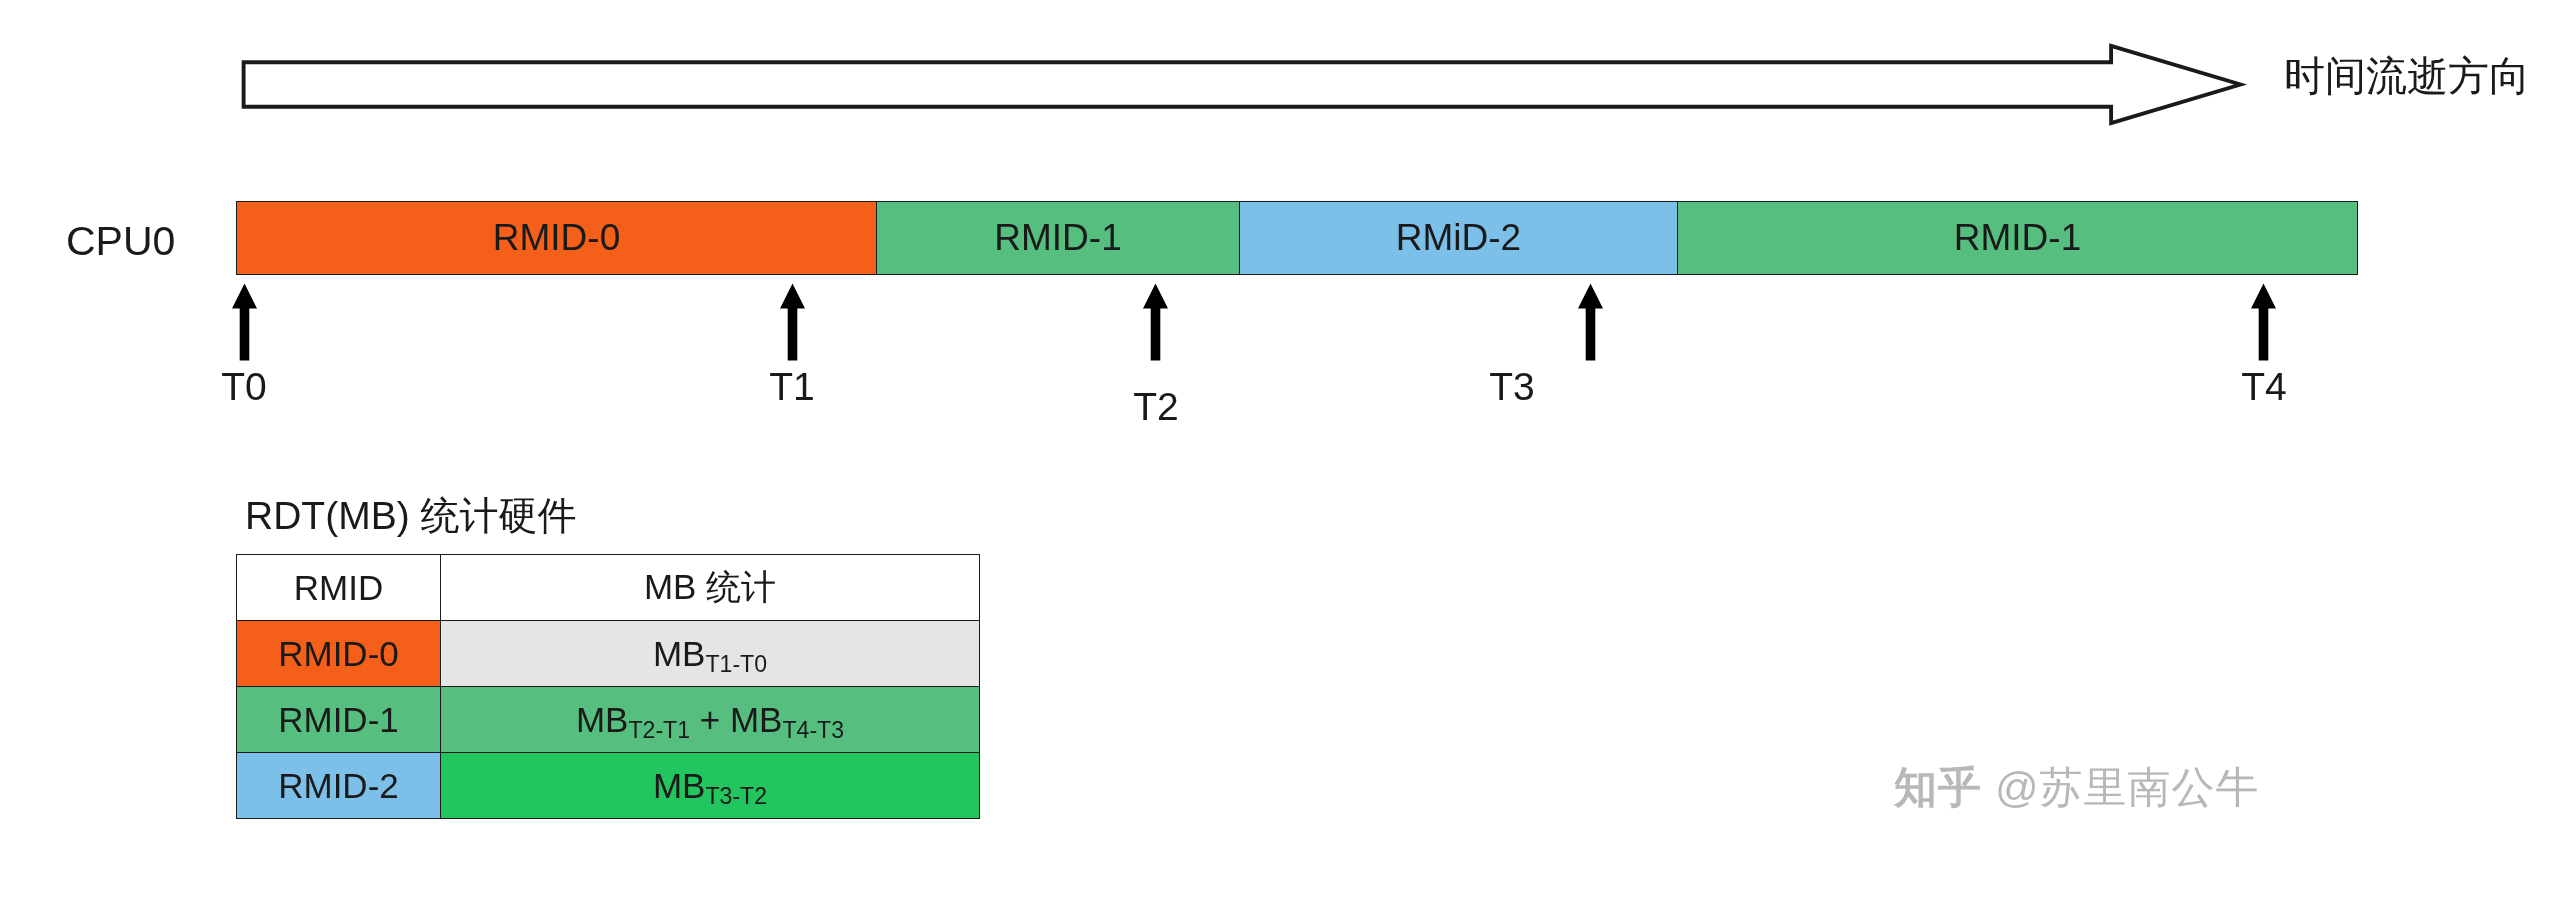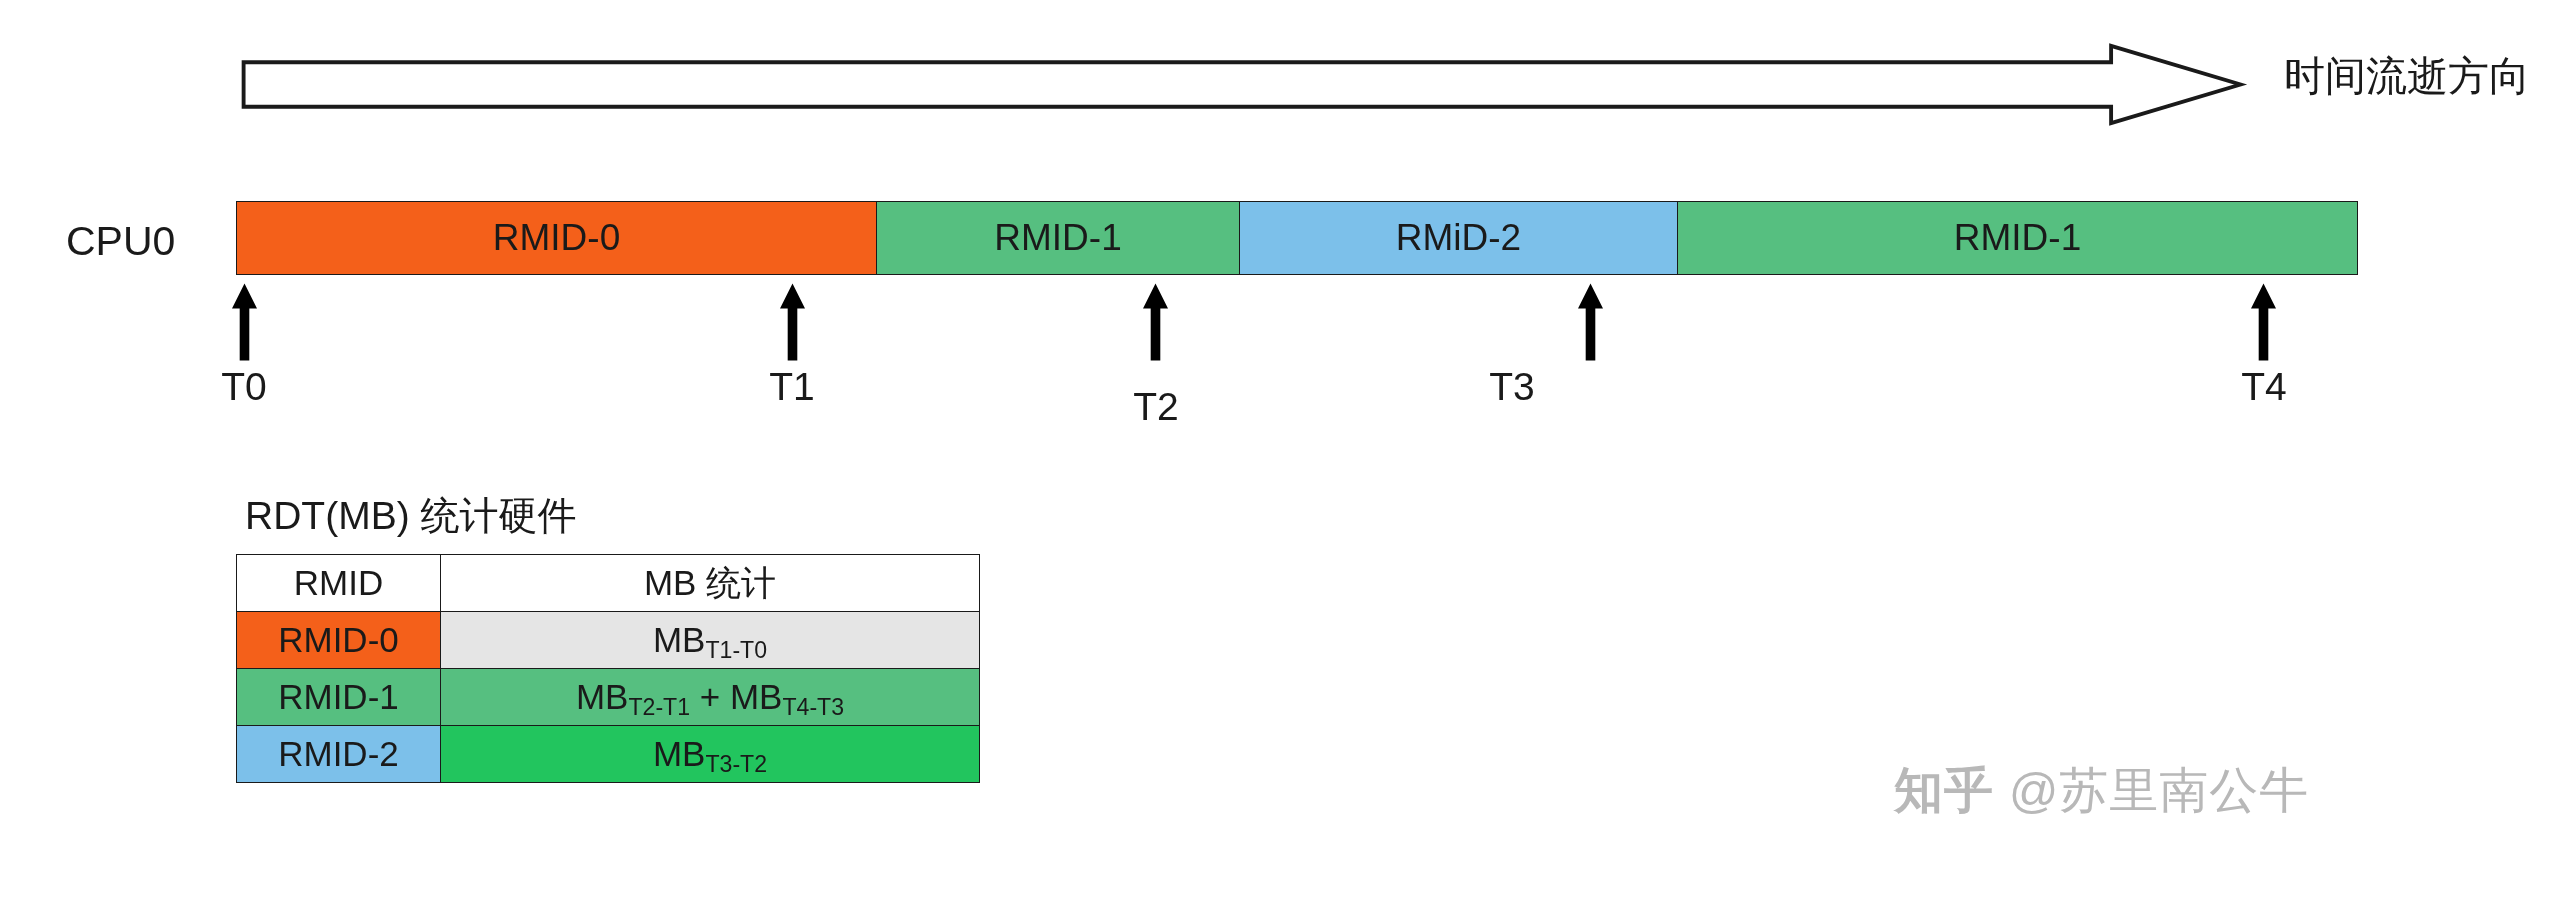--- a/index.html
+++ b/index.html
@@ -100,21 +100,21 @@
   #rdt-table {
     position: absolute;
     left: 236px;
     top: 554px;
     border-collapse: collapse;
     table-layout: fixed;
     width: 743px;
   }
   #rdt-table td, #rdt-table th {
     border: 1.9px solid #1a1a1a;
-    height: 57px;
+    height: 66px;
     padding: 0 7.8px;
     text-align: center;
     font-size: 35px;
     font-weight: normal;
     color: #1a1a1a;
     box-sizing: border-box;
   }
   #rdt-table .col-rmid { width: 204px; }
   #rdt-table .col-mb { width: 539px; }
   #rdt-table .head-cell { background: #ffffff; }
@@ -125,21 +125,21 @@
     vertical-align: baseline;
     position: relative;
     top: 0.28em;
   }
 
   
   #watermark {
     position: absolute;
     left: 1894px;
     top: 766px;
-    font-size: 49px;
+    font-size: 43px;
     line-height: 1;
     color: #b8b8b8;
     white-space: nowrap;
     letter-spacing: 1px;
   }
   #watermark .wm-logo { font-weight: bold; }
 </style>
 </head>
 <body>
 

